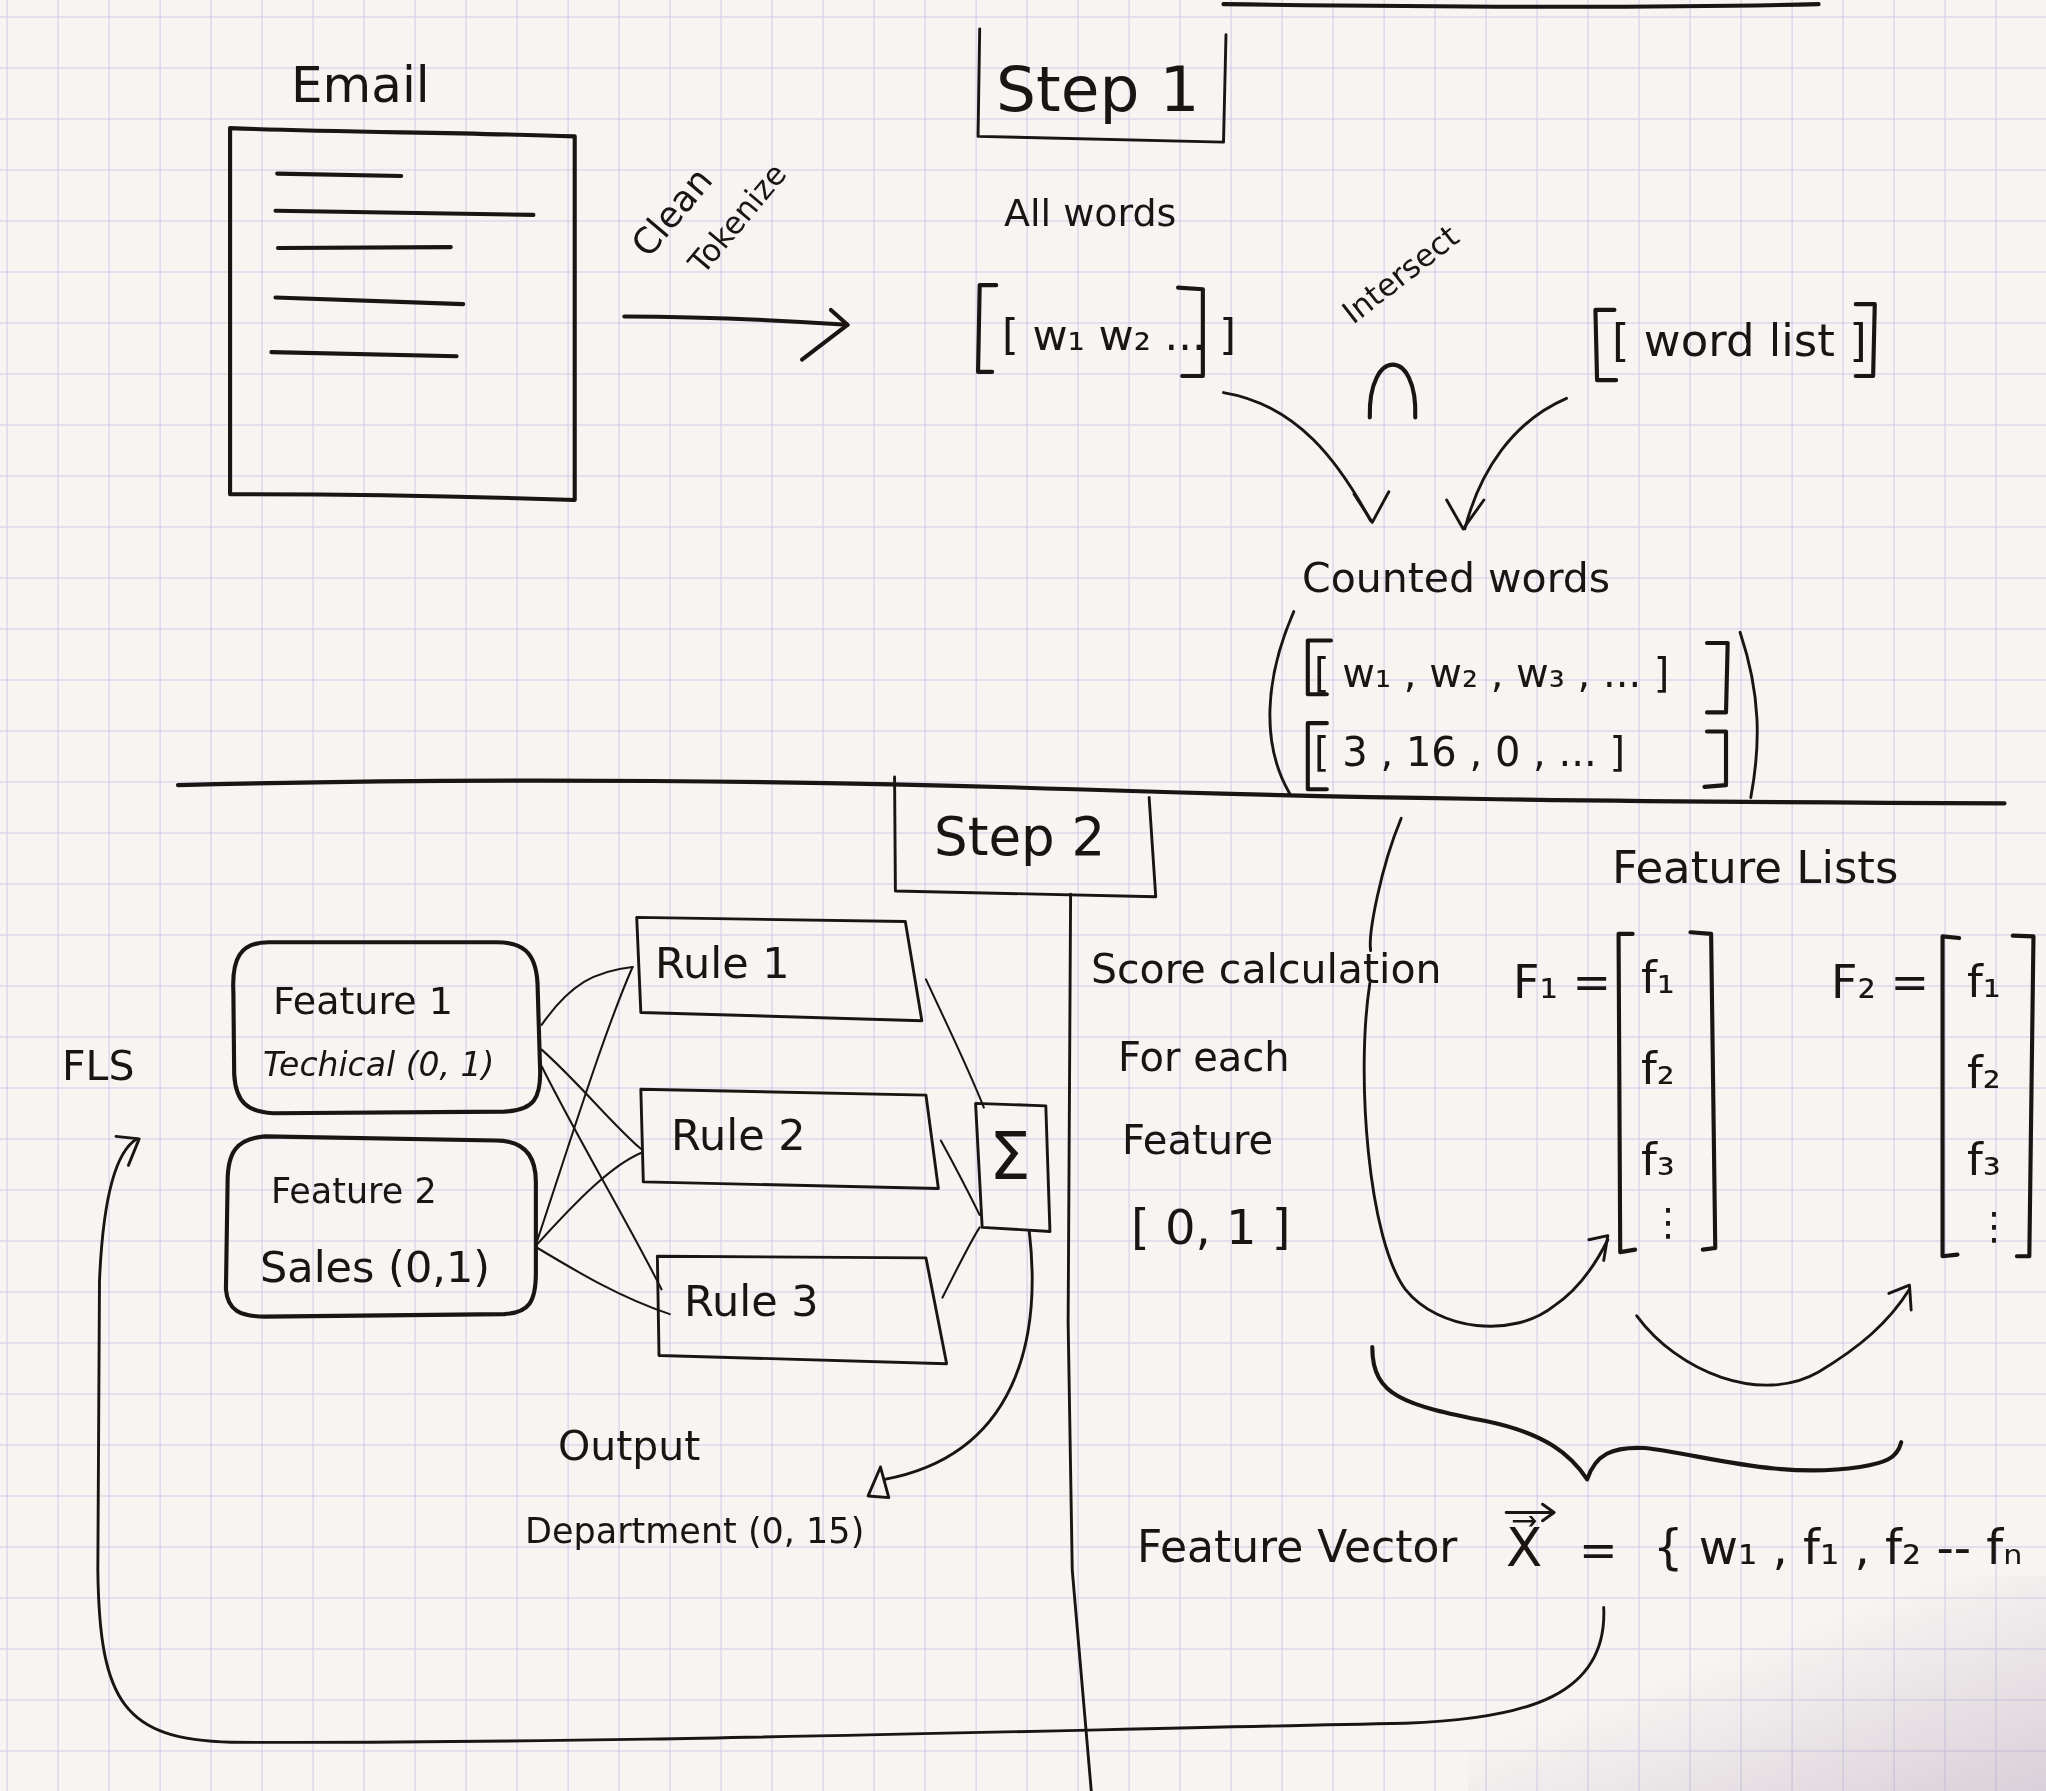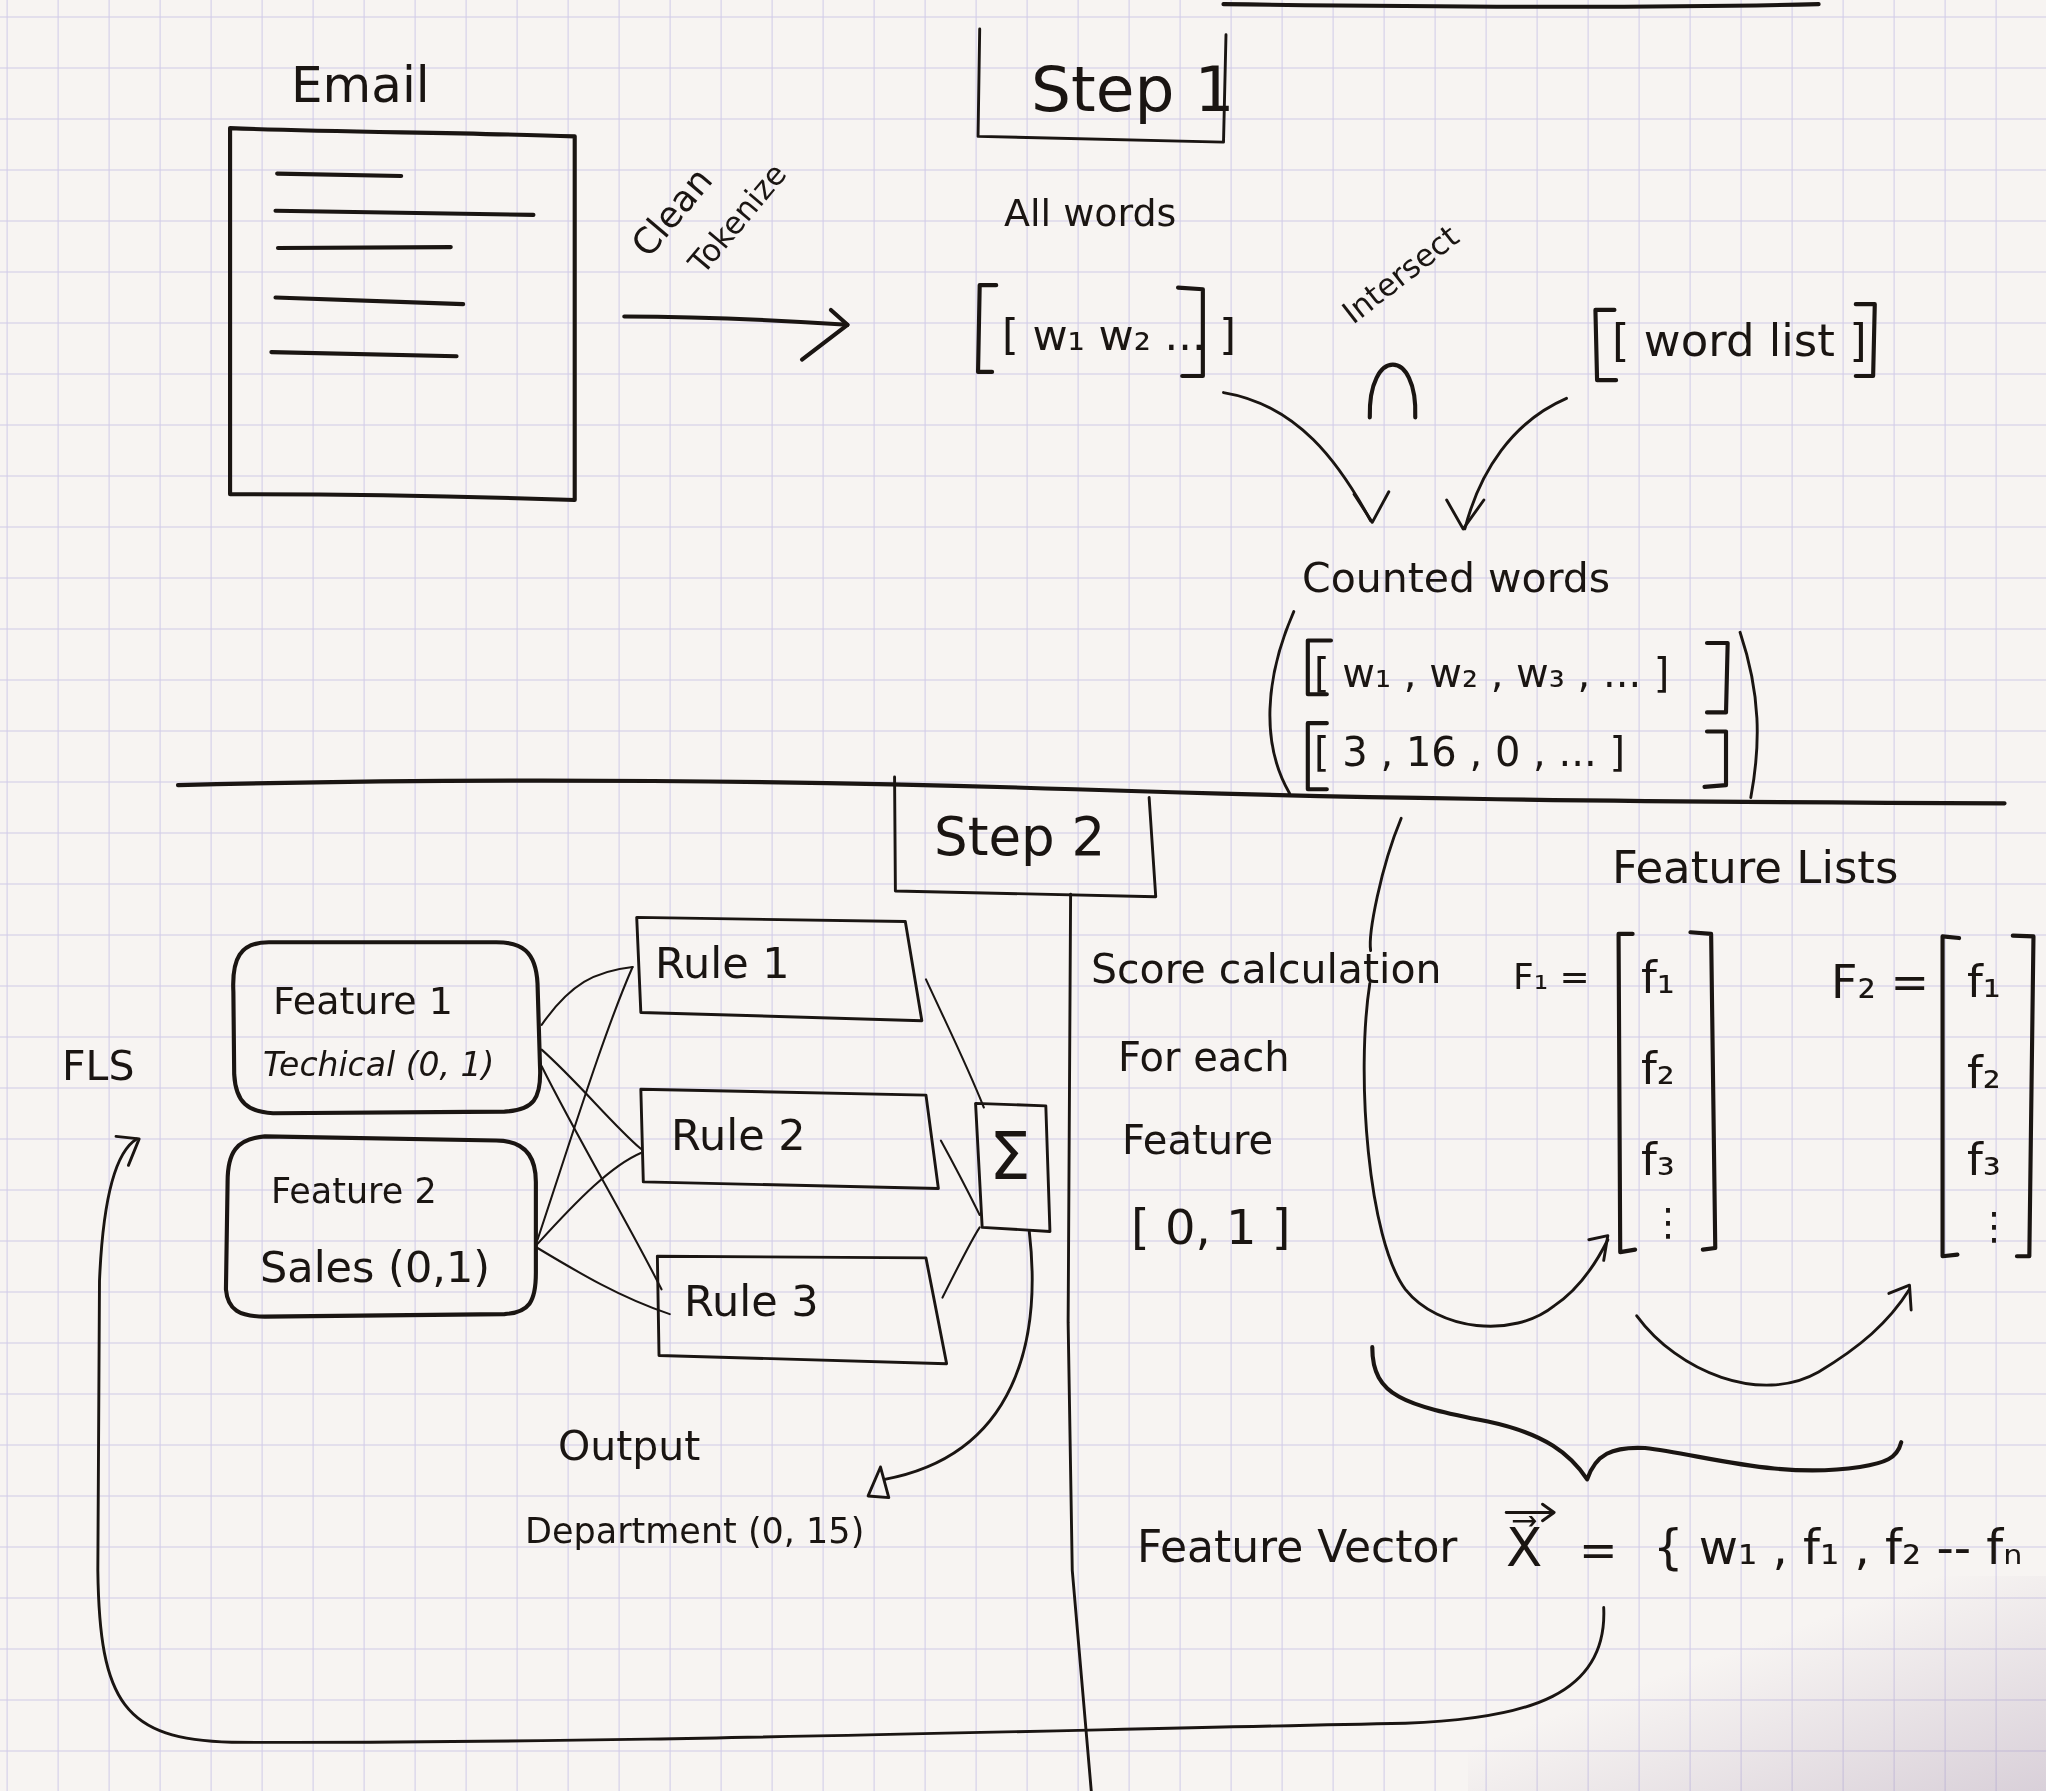--- a/index.html
+++ b/index.html
@@ -142,21 +142,21 @@
     <g>
       <path class="ink thick" d="M2370,1135 L2350,1133 L2350,1520 L2368,1518"></path>
       <path class="ink thick" d="M2435,1132 L2460,1133 L2455,1520 L2440,1520"></path>
     </g>
 
     <path class="ink thick" d="M1660,1630 C1660,1690 1700,1700 1800,1720 C1870,1735 1900,1760 1920,1790 C1930,1760 1950,1750 1990,1752 C2060,1760 2150,1790 2250,1775 C2280,1770 2295,1765 2300,1745"></path>
 
     <path class="ink med" d="M1822,1830 L1880,1830 M1866,1820 L1880,1830 L1866,1840"></path>
   </svg>
 
-  <div class="hw" style="left:996px; top:58px; font-size:63px;margin-left:35px;">Step 1</div>
+  <div class="hw" style="left:996px; top:58px; font-size:63px;">Step 1</div>
   <div class="hw" style="left:291px; top:60px; font-size:50px;">Email</div>
   <div class="hw skew" style="left:653px; top:227px; font-size:36px; transform:rotate(-50deg);">Clean</div>
   <div class="hw skew" style="left:707px; top:248px; font-size:31px; transform:rotate(-50deg);">Tokenize</div>
   <div class="hw" style="left:1004px; top:194px; font-size:38px;">All words</div>
   <div class="hw" style="left:1002px; top:314px; font-size:43px;">[ w₁  w₂ ... ]</div>
   <div class="hw skew" style="left:1356px; top:298px; font-size:31px; transform:rotate(-38deg);">Intersect</div>
   <div class="hw" style="left:1612px; top:318px; font-size:45px;">[ word list ]</div>
   <div class="hw" style="left:1302px; top:558px; font-size:41px;">Counted words</div>
   <div class="hw" style="left:1314px; top:653px; font-size:40px;">[ w₁ , w₂ , w₃ , ... ]</div>
   <div class="hw" style="left:1314px; top:732px; font-size:40px;">[ 3 , 16 , 0 , ... ]</div>
@@ -178,21 +178,21 @@
   <div class="hw" style="left:558px; top:1426px; font-size:41px;">Output</div>
   <div class="hw" style="left:525px; top:1514px; font-size:35px;">Department (0, 15)</div>
 
   <div class="hw" style="left:1091px; top:949px; font-size:41px;">Score calculation</div>
   <div class="hw" style="left:1112px; top:1037px; font-size:40px;margin-left:6px;">For each</div>
   <div class="hw" style="left:1122px; top:1120px; font-size:40px;">Feature</div>
   <div class="hw" style="left:1131px; top:1203px; font-size:48px;">[ 0, 1 ]</div>
 
   <div class="hw" style="left:1612px; top:845px; font-size:45px;">Feature Lists</div>
 
-  <div class="hw" style="left:1513px; top:959px; font-size:36px;">F₁ =</div>
+  <div class="hw" style="left:1513px; top:959px; font-size:46px;">F₁ =</div>
   <div class="hw" style="left:1641px; top:955px; font-size:45px;">f₁</div>
   <div class="hw" style="left:1641px; top:1046px; font-size:45px;">f₂</div>
   <div class="hw" style="left:1641px; top:1137px; font-size:45px;">f₃</div>
   <div class="hw" style="left:1649px; top:1203px; font-size:38px;">⋮</div>
 
   <div class="hw" style="left:1831px; top:959px; font-size:46px;">F₂ =</div>
   <div class="hw" style="left:1967px; top:959px; font-size:45px;">f₁</div>
   <div class="hw" style="left:1967px; top:1050px; font-size:45px;">f₂</div>
   <div class="hw" style="left:1967px; top:1137px; font-size:45px;">f₃</div>
   <div class="hw" style="left:1975px; top:1207px; font-size:38px;">⋮</div>

